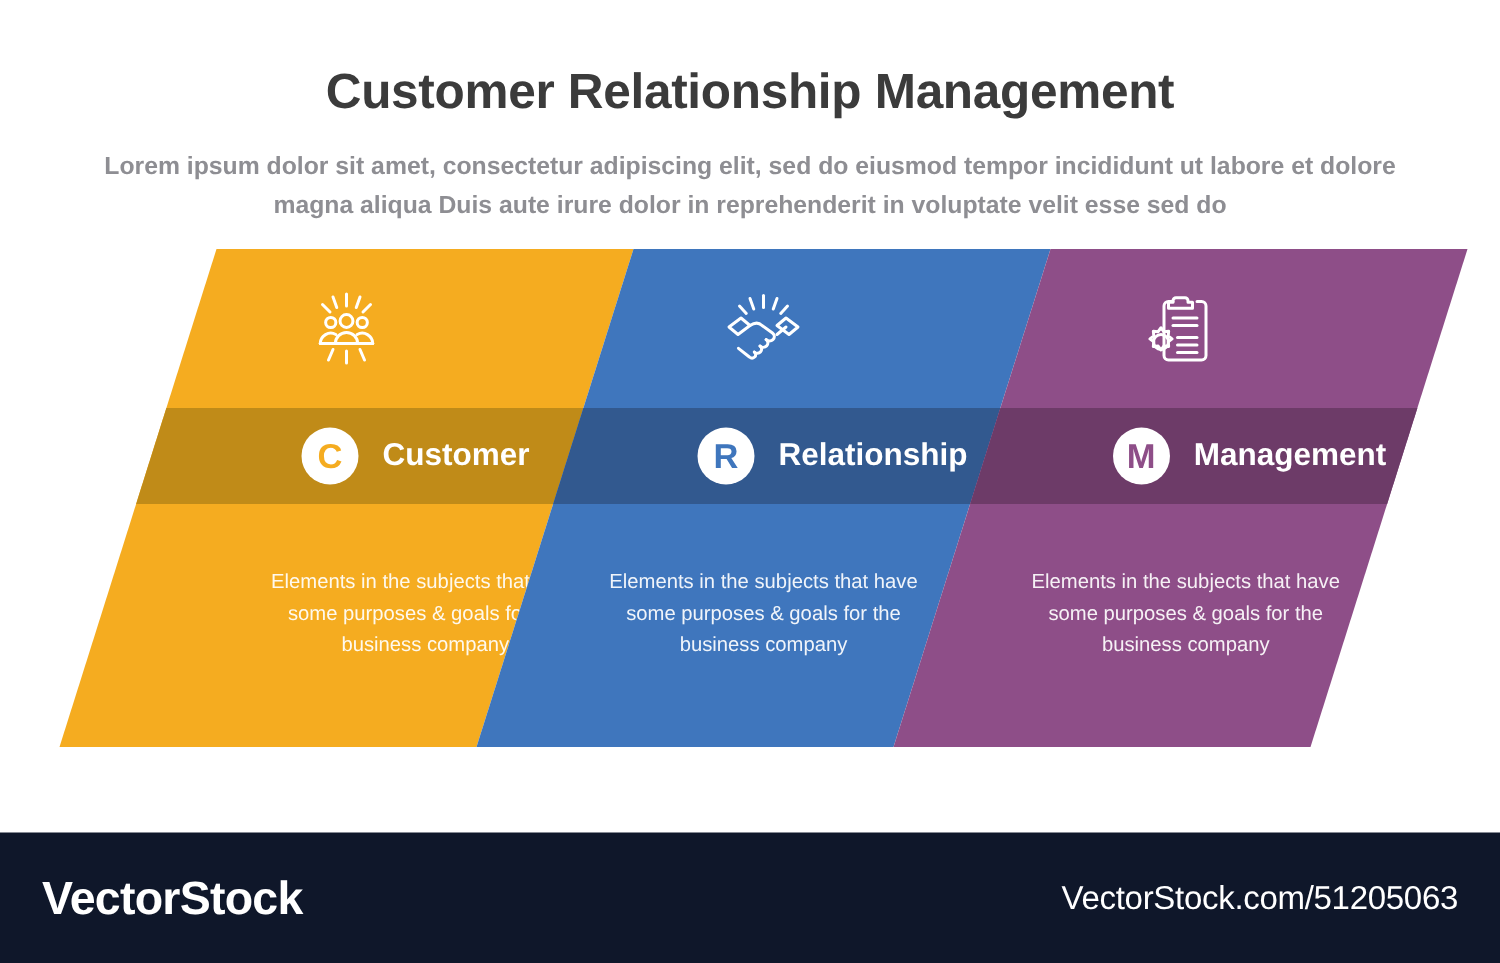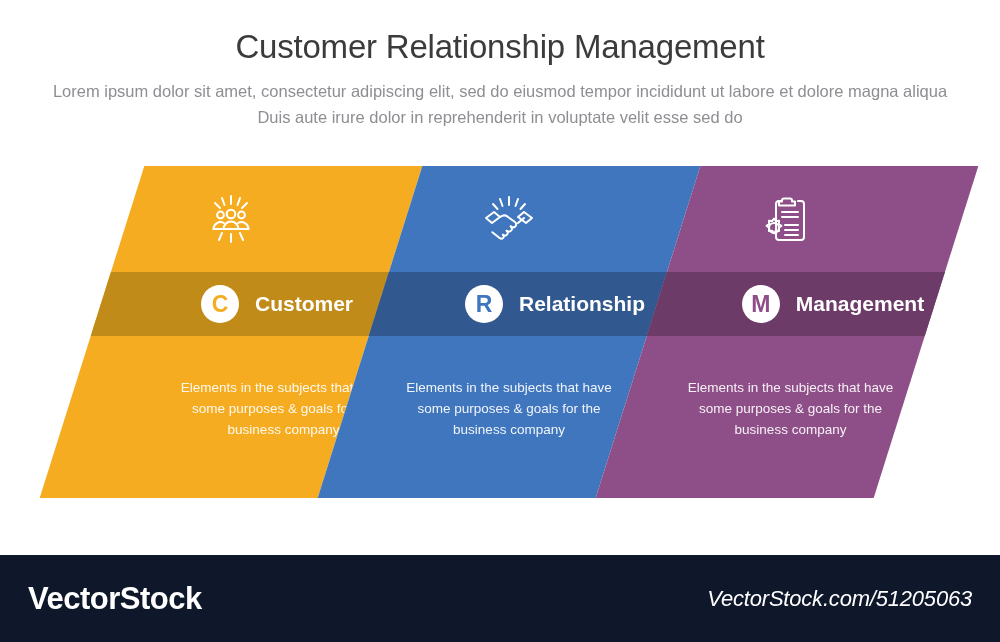--- a/index.html
+++ b/index.html
@@ -19,33 +19,33 @@
   .header {
     position: absolute;
     top: 0;
     left: 0;
     width: 1000px;
     padding-top: 24px;
     text-align: center;
   }
   .page-title {
     font-size: 33px;
-    font-weight: normal;
+    font-weight: bold;
     color: #3b3b3b;
     letter-spacing: -0.2px;
-    margin: 4px;
+    margin: 18px;
     line-height: 1.18;
   }
   .page-subtitle {
     margin: 12px auto 3px auto;
     width: 900px;
     font-size: 16.5px;
     line-height: 1.55;
     color: #8e8e93;
-    font-weight: 400;
+    font-weight: 700;
   }
 
   
   .panels {
     position: absolute;
     top: 166px;
     left: 0;
     width: 1000px;
     height: 332px;
   }
@@ -150,21 +150,20 @@
   .brand {
     color: #ffffff;
     font-size: 31px;
     font-weight: bold;
     letter-spacing: -0.5px;
   }
   .footer-url {
     color: #ffffff;
     font-size: 22px;
     letter-spacing: -0.2px;
-    font-style: italic;
   }
 </style>
 </head>
 <body>
 
 <div class="header">
   <h1 class="page-title">Customer Relationship Management</h1>
   <p class="page-subtitle">Lorem ipsum dolor sit amet, consectetur adipiscing elit, sed do eiusmod tempor incididunt ut labore et dolore magna aliqua Duis aute irure dolor in reprehenderit in voluptate velit esse sed do</p>
 </div>
 

